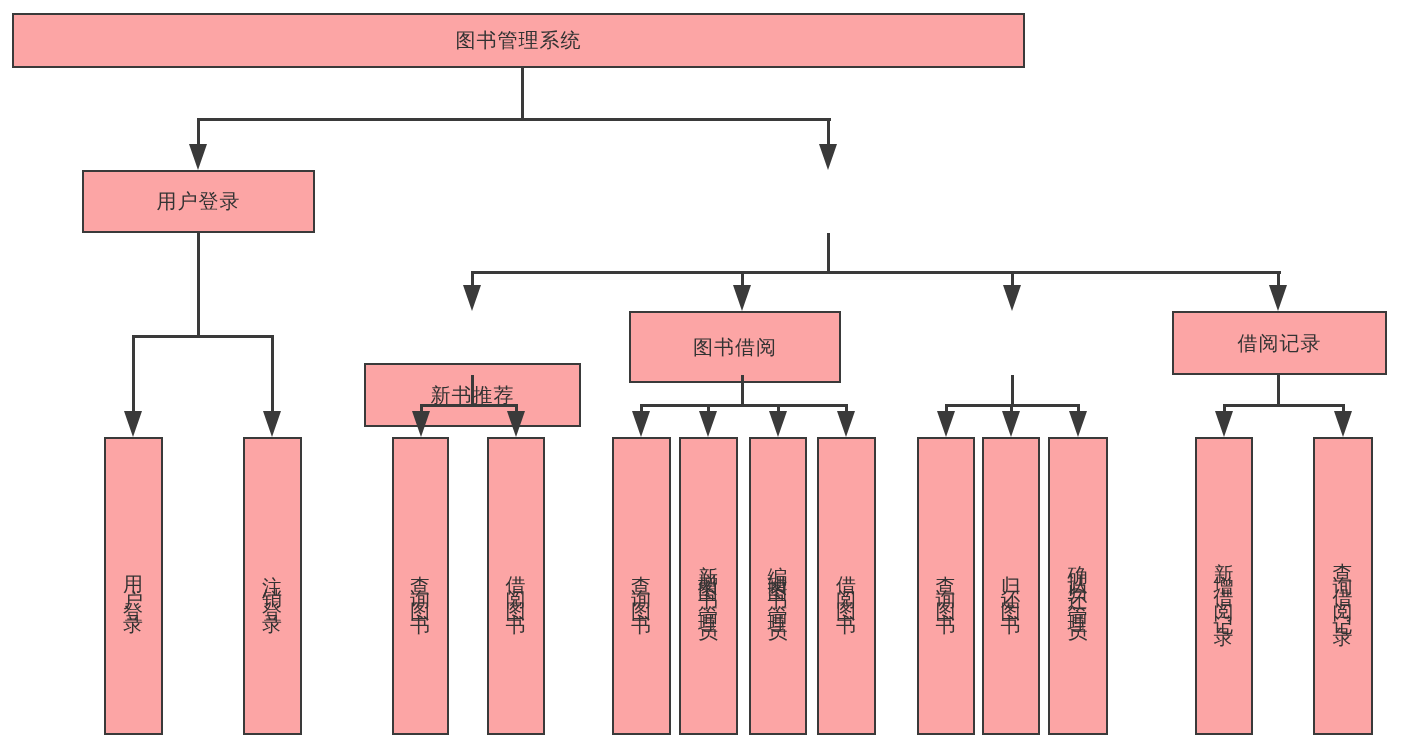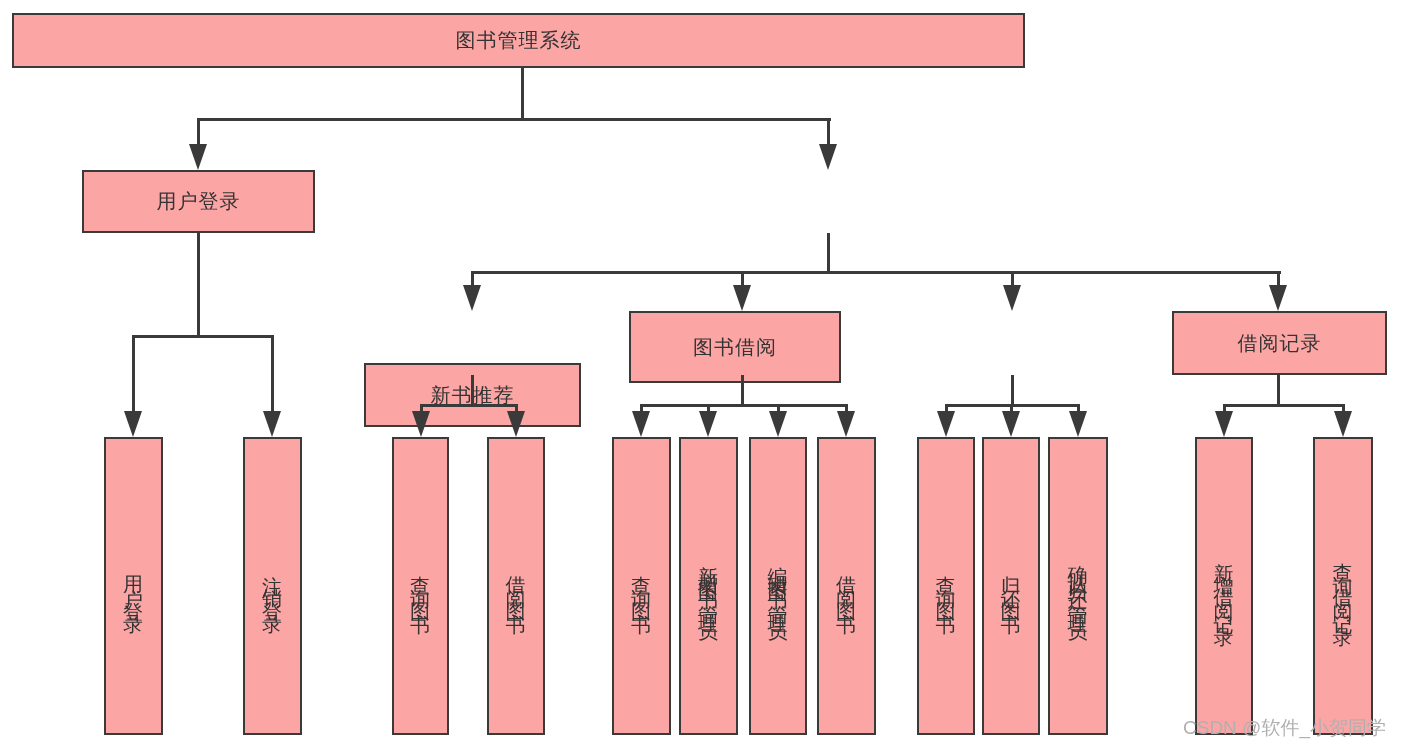--- a/index.html
+++ b/index.html
@@ -157,15 +157,14 @@
     <span>确认归还（管理员）</span>
   </div>
 
   <div class="node leaf" style="left:1195px;top:437px;width:58px;height:298px;">
     <span>新增借阅记录</span>
   </div>
   <div class="node leaf" style="left:1313px;top:437px;width:60px;height:298px;">
     <span>查询借阅记录</span>
   </div>
 
-  <div id="watermark">CSDN @软件_小贺同学</div>
 
 </div>
 
 </body></html>

